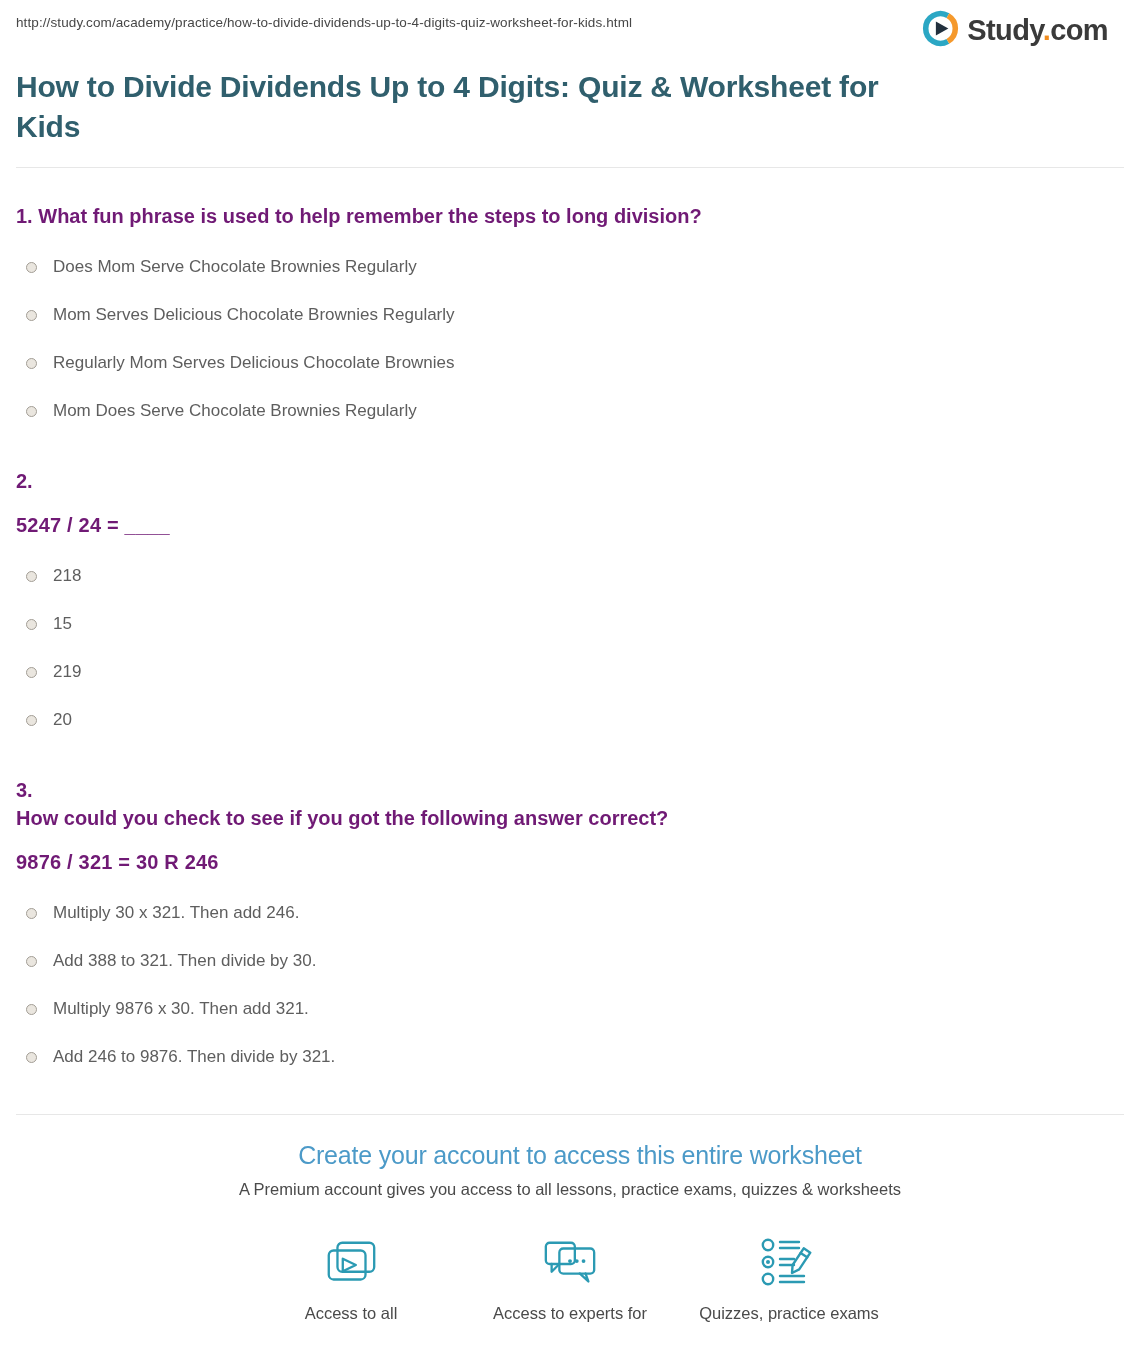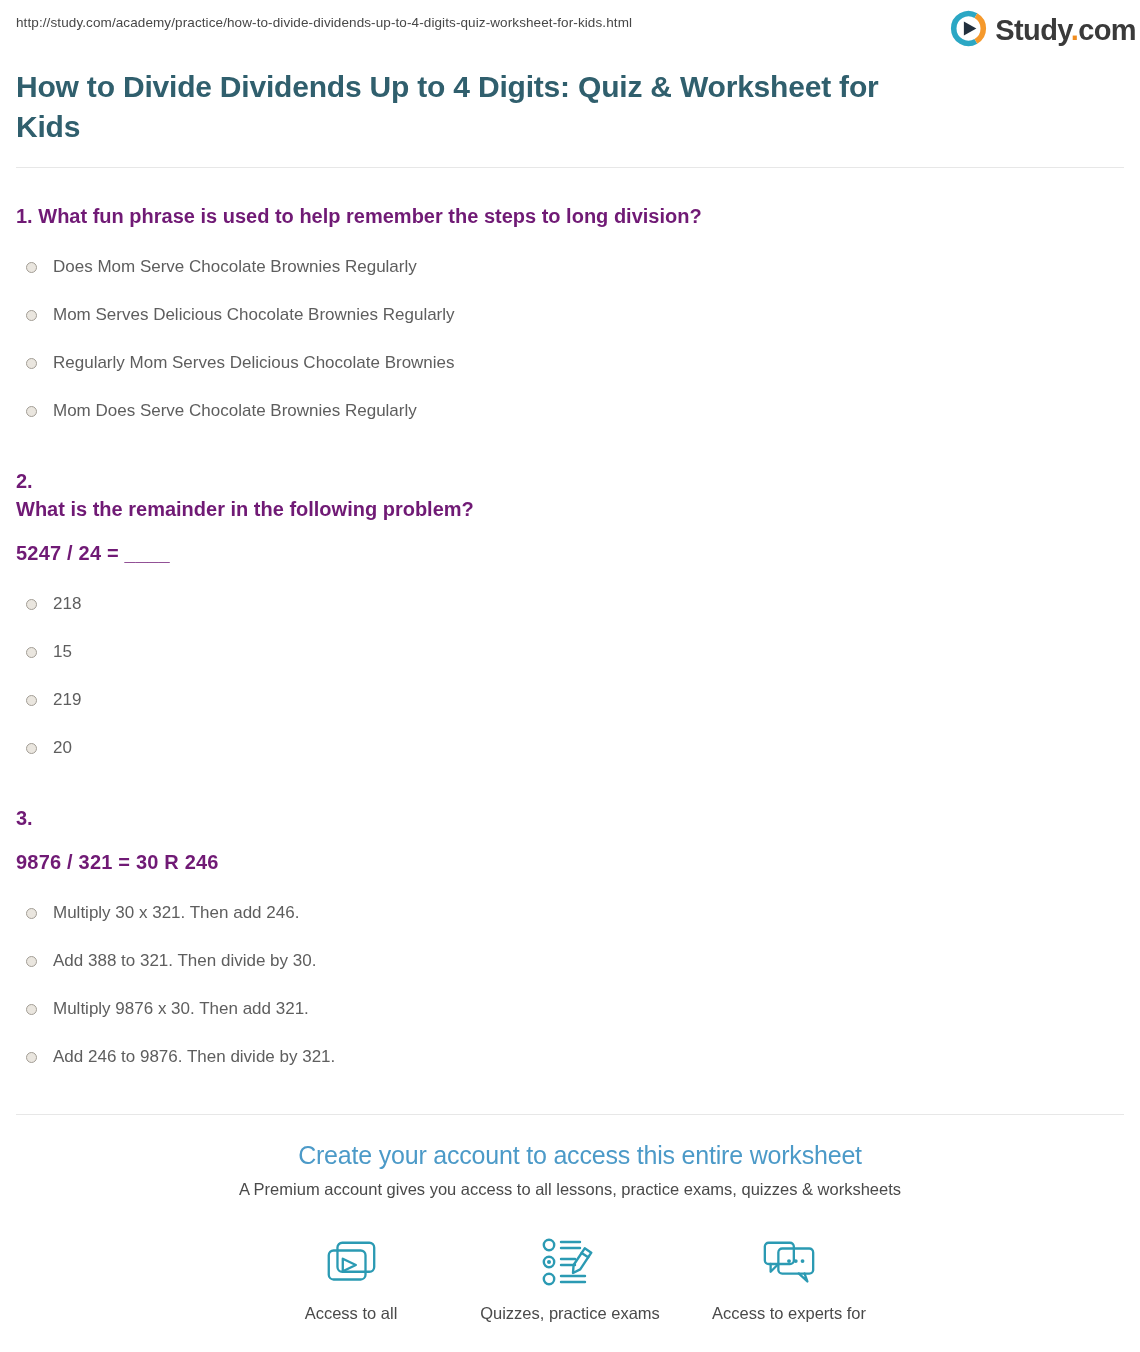--- a/index.html
+++ b/index.html
@@ -10,21 +10,21 @@
     font-family: "Liberation Sans", "DejaVu Sans", sans-serif;
     color: #4a4a4a;
     overflow-x: hidden;
   }
 
   
   .top-bar {
     display: flex;
     justify-content: space-between;
     align-items: flex-start;
-    padding: 10px 4px 0 16px;
+    padding: 10px 32px 0 16px;
   }
   .url-text {
     font-size: 13.5px;
     color: #474747;
     padding-top: 5px;
     letter-spacing: 0.1px;
   }
   .logo { display: flex; align-items: center; gap: 8px; }
   .logo-text {
     font-size: 29px;
@@ -156,21 +156,20 @@
       </div>
       <div class="option">
         <span class="radio"></span>
         <span class="option-label">Mom Does Serve Chocolate Brownies Regularly</span>
       </div>
     </div>
   </section>
 
   <section class="question">
     <div class="q-number">2.</div>
-    <div class="q-text">What is the remainder in the following problem?</div>
     <div class="q-equation">5247 / 24 = ____</div>
     <div class="options" style="">
       <div class="option">
         <span class="radio"></span>
         <span class="option-label">218</span>
       </div>
       <div class="option">
         <span class="radio"></span>
         <span class="option-label">15</span>
       </div>
@@ -180,20 +179,21 @@
       </div>
       <div class="option">
         <span class="radio"></span>
         <span class="option-label">20</span>
       </div>
     </div>
   </section>
 
   <section class="question">
     <div class="q-number">3.</div>
+    <div class="q-text">How could you check to see if you got the following answer correct?</div>
     <div class="q-equation">9876 / 321 = 30 R 246</div>
     <div class="options" style="margin-top:16px;">
       <div class="option">
         <span class="radio"></span>
         <span class="option-label">Multiply 30 x 321. Then add 246.</span>
       </div>
       <div class="option">
         <span class="radio"></span>
         <span class="option-label">Add 388 to 321. Then divide by 30.</span>
       </div>
@@ -220,20 +220,38 @@
     <div class="feature">
       <div class="feature-icon">
         <svg width="58" height="54" viewBox="0 0 60 52">
           <rect class="icon-stroke" x="16" y="4" width="38" height="30" rx="5"></rect>
           <rect class="icon-stroke" x="7" y="12" width="38" height="30" rx="5" fill="#ffffff"></rect>
           <path class="icon-stroke" d="M21.5 20.5 L35 27 L21.5 33.5 Z"></path>
         </svg>
       </div>
       <div class="feature-label">
         <span>Access to all</span>
+
+      </div>
+    </div>
+
+    <div class="feature">
+      <div class="feature-icon">
+        <svg width="58" height="54" viewBox="0 0 60 52">
+          <rect class="icon-stroke" x="5" y="4" width="30" height="22" rx="4"></rect>
+          <path class="icon-stroke" d="M11 26 L11 34 L19 26"></path>
+          <rect class="icon-stroke" x="19" y="10" width="36" height="26" rx="4" fill="#ffffff"></rect>
+          <path class="icon-stroke" d="M40 35.8 L49 44 L46 35.8" fill="#ffffff"></path>
+          <circle class="icon-fill" cx="30" cy="23" r="2"></circle>
+          <circle class="icon-fill" cx="37" cy="23" r="2"></circle>
+          <circle class="icon-fill" cx="44" cy="23" r="2"></circle>
+        </svg>
+      </div>
+      <div class="feature-label">
+        <span>Access to experts for</span>
 
       </div>
     </div>
 
     <div class="feature">
       <div class="feature-icon">
         <svg width="60" height="56" viewBox="0 0 60 56">
           <circle class="icon-stroke" cx="9" cy="10" r="5.2"></circle>
           <circle class="icon-stroke" cx="9" cy="27" r="5.2"></circle>
           <circle class="icon-fill" cx="9" cy="27" r="2"></circle>
@@ -244,33 +262,15 @@
           <path class="icon-stroke" d="M33 38 L40.2 34.4 L51.3 17.7 L44.7 13.3 L33.6 30 Z"></path>
           <path class="icon-stroke" d="M48.2 22.3 L41.6 17.9"></path>
         </svg>
       </div>
       <div class="feature-label">
         <span>Quizzes, practice exams</span>
 
       </div>
     </div>
 
-    <div class="feature">
-      <div class="feature-icon">
-        <svg width="58" height="54" viewBox="0 0 60 52">
-          <rect class="icon-stroke" x="5" y="4" width="30" height="22" rx="4"></rect>
-          <path class="icon-stroke" d="M11 26 L11 34 L19 26"></path>
-          <rect class="icon-stroke" x="19" y="10" width="36" height="26" rx="4" fill="#ffffff"></rect>
-          <path class="icon-stroke" d="M40 35.8 L49 44 L46 35.8" fill="#ffffff"></path>
-          <circle class="icon-fill" cx="30" cy="23" r="2"></circle>
-          <circle class="icon-fill" cx="37" cy="23" r="2"></circle>
-          <circle class="icon-fill" cx="44" cy="23" r="2"></circle>
-        </svg>
-      </div>
-      <div class="feature-label">
-        <span>Access to experts for</span>
-
-      </div>
-    </div>
-
   </div>
 
 </footer>
 
 </body></html>

